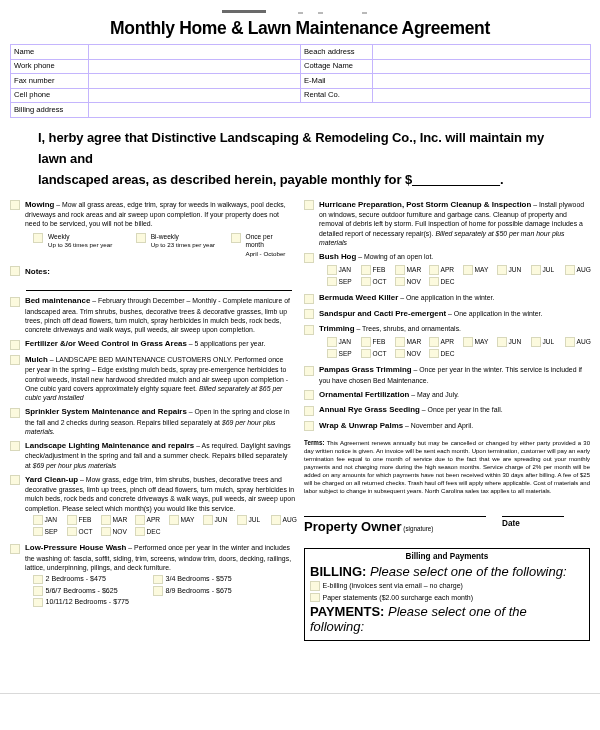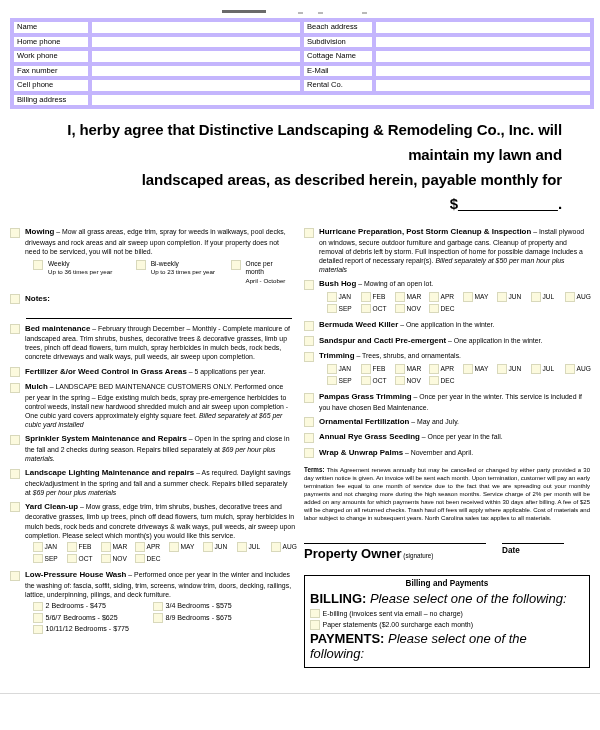--- a/index.html
+++ b/index.html
@@ -36,37 +36,37 @@
   }
 
   
   table.contact {
     width: 100%;
     border-collapse: collapse;
     table-layout: fixed;
     margin-bottom: 6px;
   }
   table.contact td {
-    border: 4px solid #c4b5fd;
+    border: 1px solid #c4b5fd;
     height: 14.5px;
     font-size: 7.6px;
     padding: 0 3px;
     vertical-align: middle;
     line-height: 1;
     white-space: nowrap;
   }
   td.lbl { width: 78px; }
   td.val { width: 212px; }
   td.lbl2 { width: 72px; }
   td.val2 { width: 218px; }
 
   
   .agreement {
-    text-align: right;
-    font-size: 15px;
+    text-align: left;
+    font-size: 13px;
     font-weight: bold;
     line-height: 1.65;
     padding: 3px 28px 8px 28px;
     letter-spacing: -0.1px;
   }
   .blank-underline { text-decoration: underline; letter-spacing: 1px; font-family: Liberation Mono, monospace; }
 
   
   .columns { display: flex; gap: 0; align-items: flex-start; }
   .col-left  { width: 288px; padding-right: 6px; }
@@ -169,33 +169,28 @@
 
 <div class="page">
 
   <div class="top-marks">
     <div class="mark-line"></div>
     <div class="mark-dot md1"></div>
     <div class="mark-dot md2"></div>
     <div class="mark-dot md3"></div>
   </div>
 
+  <div class="title">Monthly Home &amp; Lawn Maintenance Agreement</div>
 
   <table class="contact">
     <tbody>
       <tr>
         <td class="lbl">Name</td>
         <td class="val"></td>
         <td class="lbl2">Beach address</td>
-        <td class="val2"></td>
-      </tr>
-      <tr>
-        <td class="lbl">Home phone</td>
-        <td class="val"></td>
-        <td class="lbl2">Subdivision</td>
         <td class="val2"></td>
       </tr>
       <tr>
         <td class="lbl">Work phone</td>
         <td class="val"></td>
         <td class="lbl2">Cottage Name</td>
         <td class="val2"></td>
       </tr>
       <tr>
         <td class="lbl">Fax number</td>

